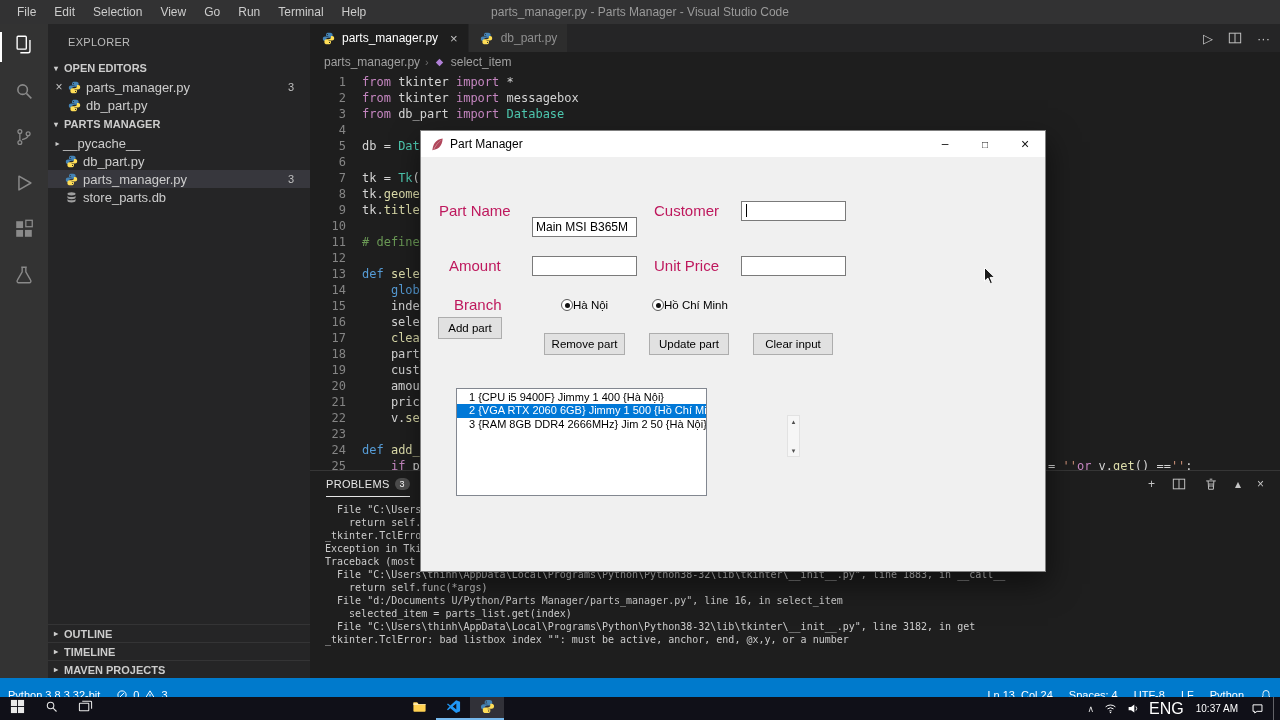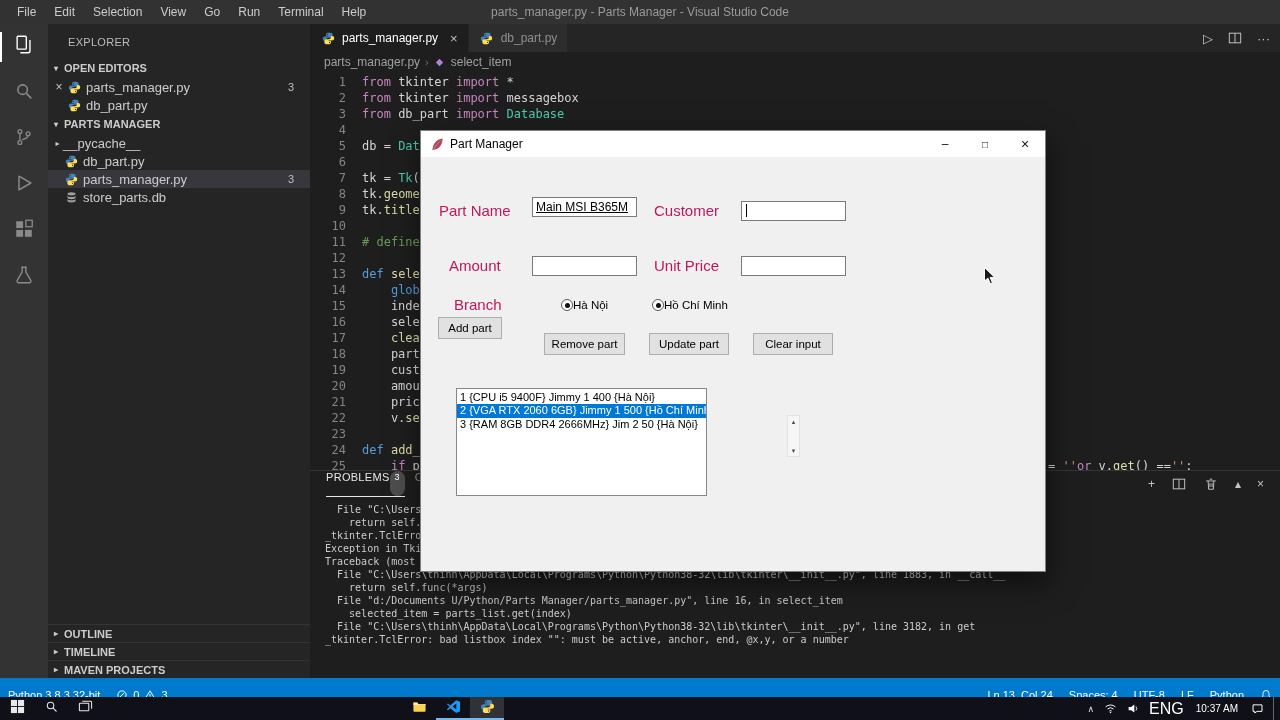--- a/index.html
+++ b/index.html
@@ -54,21 +54,21 @@
   .code-line{display:flex;height:16px;line-height:16px;font-size:12px}
   .ln{width:36px;text-align:right;color:#858585;flex:none}
   .ct{margin-left:16px;white-space:pre}
   .ct span{white-space:pre}
   #code-fragment{position:absolute;left:738px;top:434px;font-size:12px;line-height:16px;white-space:pre;font-family:"DejaVu Sans Mono",monospace}
   .c-kw{color:#C586C0}.c-df{color:#569CD6}.c-fn{color:#DCDCAA}.c-cls{color:#4EC9B0}.c-com{color:#6A9955}.c-str{color:#CE9178}.c-pl{color:#D4D4D4}
 
   
   .panel{position:absolute;left:310px;top:470px;right:0;height:208px;background:#1e1e1e;border-top:1px solid rgba(128,128,128,.25)}
   .panel-head{height:26px;display:flex;align-items:center;padding-left:16px;gap:10px;position:relative}
-  .ptab{display:flex;font-size:11px;letter-spacing:.3px;color:#969696;height:26px}
+  .ptab{display:flex;align-items:center;gap:5px;font-size:11px;letter-spacing:.3px;color:#969696;height:26px}
   .ptab.active{color:#e7e7e7;border-bottom:1px solid #e7e7e7}
   .pbadge{background:#4d4d4d;color:#fff;font-size:9px;border-radius:8px;padding:1px 5px;line-height:10px}
   .panel-icons{position:absolute;right:16px;top:0;height:26px;display:flex;align-items:center;gap:16px;color:#c5c5c5;font-size:12px}
   .panel-icons .fic svg{width:14px;height:14px}
   #terminal{padding:6px 0 0 15px;font-size:10px;line-height:13px;color:#cccccc;font-family:"DejaVu Sans Mono",monospace}
   .term-line{white-space:pre;height:13px}
 
   
   .statusbar{position:absolute;left:0;top:678px;width:100%;height:34px;background:#007acc;color:#fff;display:flex;align-items:center;font-size:11px;z-index:6}
   .st-item{padding:0 8px;display:flex;align-items:center;gap:5px;white-space:nowrap}
@@ -103,21 +103,21 @@
   .tk-body{position:relative;height:414px}
   .tk-label{position:absolute;font-size:15px;color:#be185d;white-space:nowrap}
   .tk-entry{position:absolute;width:105px;height:20px;background:#fff;border:1px solid #7a7a7a;font-size:12px;padding:2px 3px;color:#000;font-family:"Liberation Sans",sans-serif}
   .tk-caret{position:absolute;width:1px;height:13px;background:#000;z-index:2}
   .tk-radio{position:absolute;display:flex;align-items:center;}
   .rdot{width:12px;height:12px;border-radius:50%;border:1px solid #5a5a5a;background:#fff;position:relative;flex:none}
   .rdot.sel::after{content:"";position:absolute;left:3px;top:3px;width:5px;height:5px;border-radius:50%;background:#111}
   .rlabel{font-size:11.5px;color:#000;white-space:nowrap}
   .tk-btn{position:absolute;height:22px;background:#e1e1e1;border:1px solid #adadad;font-size:11.5px;color:#000;font-family:"Liberation Sans",sans-serif}
   .tk-listbox{position:absolute;left:35px;top:231px;width:251px;height:108px;background:#fff;border:1px solid #828790;padding-top:2px;overflow:hidden}
-  .lb-item{font-size:11px;line-height:13.4px;padding:0 3px;color:#000;white-space:nowrap}
+  .lb-item{font-size:11px;line-height:13.4px;padding:0 12px;color:#000;white-space:nowrap}
   .lb-item.selected{background:#0078d7;color:#fff}
   .tk-scroll{position:absolute;left:366px;top:258px;width:13px;height:42px;display:flex;flex-direction:column;justify-content:space-between;align-items:center;background:#f6f6f6;border:1px solid #e2e2e2}
   .tk-scroll span{font-size:7px;color:#505050;line-height:11px}
 
   .mouse-cursor{position:absolute;left:983px;top:266px;width:14px;height:20px;z-index:60;pointer-events:none}
 </style>
 </head>
 <body>
 
 <div id="screen">
@@ -564,21 +564,21 @@
         </span>
       <span class="tk-title">Part Manager</span>
       <div class="tk-controls">
         <div class="tk-ctl">–</div>
         <div class="tk-ctl max">□</div>
         <div class="tk-ctl close">×</div>
       </div>
     </div>
     <div class="tk-body">
       <span class="tk-label" style="left:18px;top:45px">Part Name</span>
-      <input class="tk-entry" style="left: 111px; top: 40px; text-decoration: underline;" value="Main MSI B365M">
+      <input class="tk-entry" style="left: 111px; top: 60px;" value="Main MSI B365M">
       <span class="tk-label" style="left:233px;top:45px">Customer</span>
       <input class="tk-entry" style="left: 320px; top: 44px;" value="">
       <span class="tk-caret" style="left:325px;top:47px"></span>
 
       <span class="tk-label" style="left:28px;top:100px">Amount</span>
       <input class="tk-entry" style="left: 111px; top: 99px;" value="">
       <span class="tk-label" style="left:233px;top:100px">Unit Price</span>
       <input class="tk-entry" style="left: 320px; top: 99px;" value="">
 
       <span class="tk-label" style="left:33px;top:139px">Branch</span>

